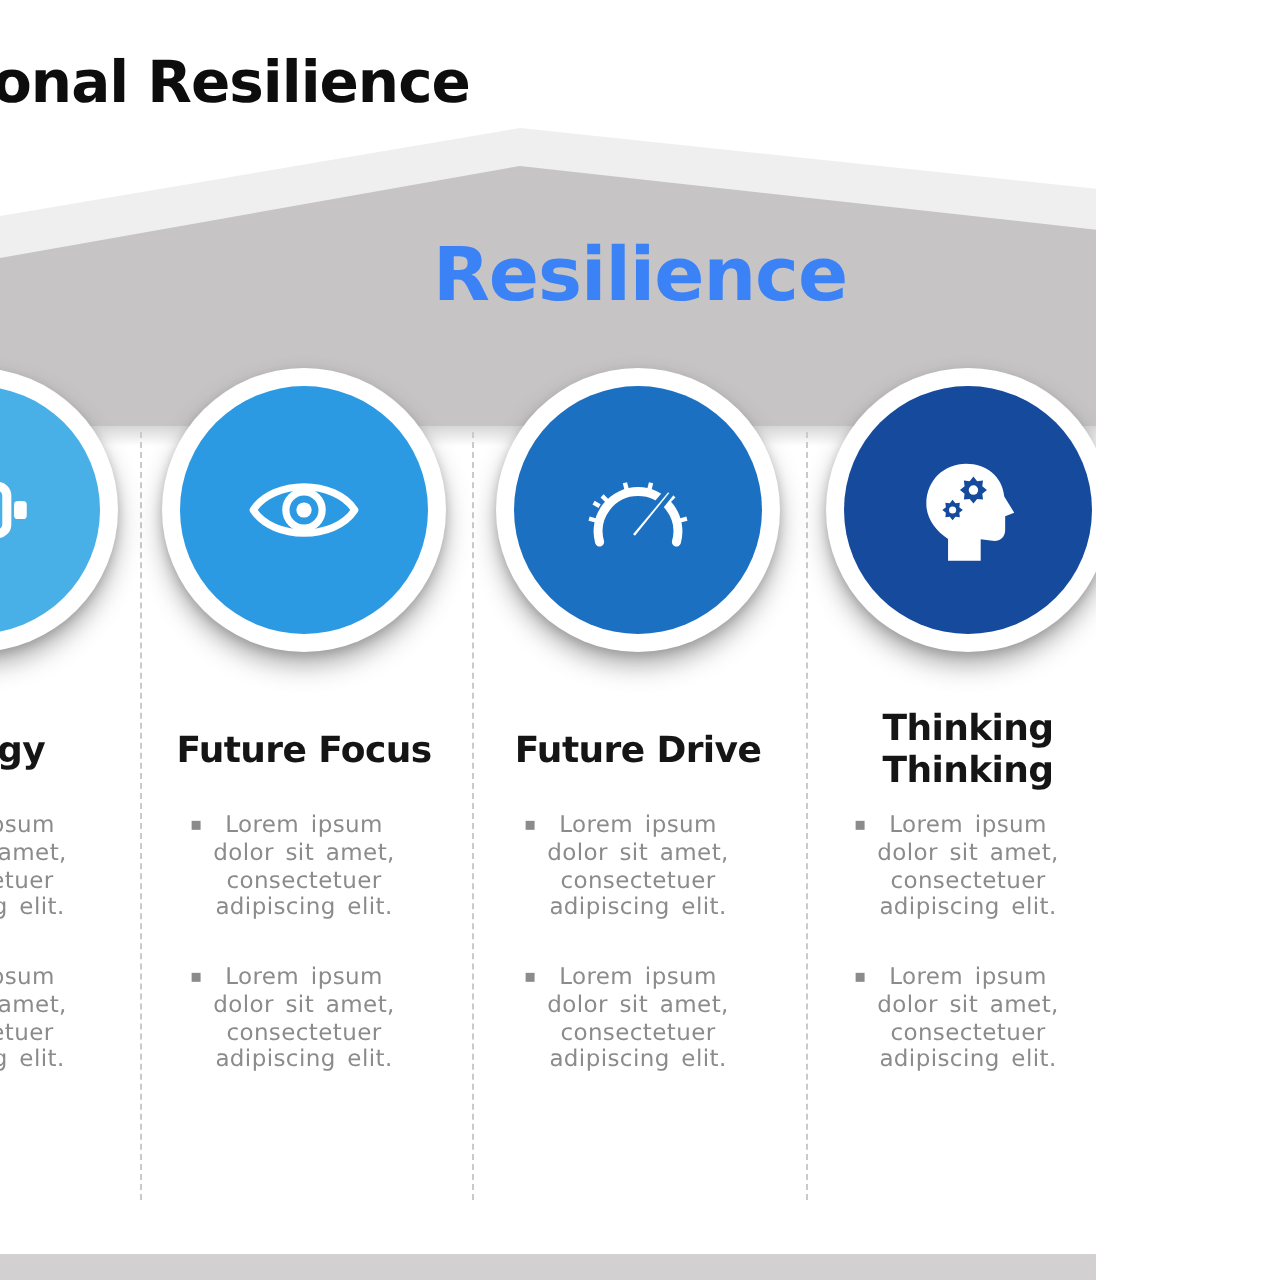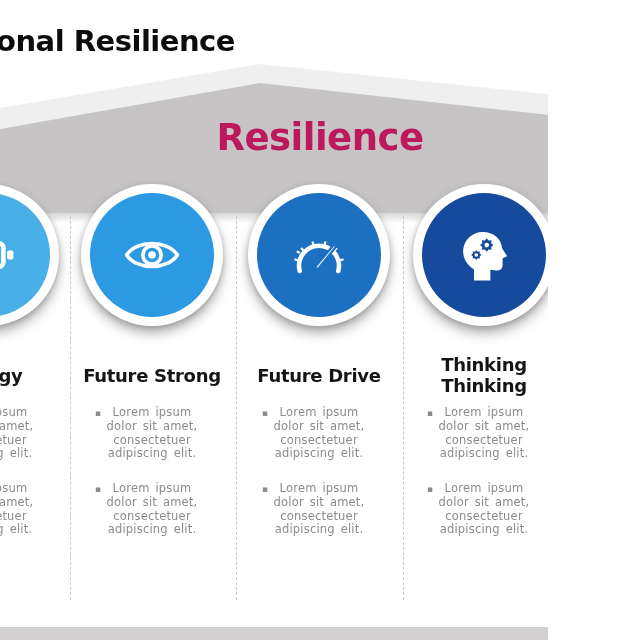--- a/index.html
+++ b/index.html
@@ -21,21 +21,21 @@
   .banner-svg{position:absolute;left:0;top:0;width:640px;height:230px;}
   .band-light{fill:#f0efef;}
   .band-dark{fill:#c6c4c4;}
   .band-shadow{
     position:absolute;left:0;top:213px;width:640px;height:10px;
     background:linear-gradient(to bottom,rgba(110,110,110,0.28),rgba(110,110,110,0));
   }
   .banner-label{
     position:absolute;left:160px;top:116px;width:320px;
     text-align:center;font-size:37px;line-height:44px;font-weight:700;
-    letter-spacing:-0.5px;color:#be185d;
+    letter-spacing:-0.5px;color:#3b82f6;
   }
 
   
   .vline{
     position:absolute;top:216px;height:384px;width:0;
     border-left:1.5px dashed #cbc9c9;
   }
   .vl1{left:70px;} .vl2{left:236px;} .vl3{left:403px;} .vl4{left:570px;}
 
   
@@ -169,21 +169,21 @@
 
       <p class="btxt">Lorem ipsum dolor sit amet, consectetuer adipiscing elit.</p>
     </div>
     <div class="bullet colA b2">
 
       <p class="btxt">Lorem ipsum dolor sit amet, consectetuer adipiscing elit.</p>
     </div>
   </div>
 
   <div>
-    <div class="col-heading colB">Future Strong</div>
+    <div class="col-heading colB">Future Focus</div>
     <div class="bullet colB b1">
       <span class="dot">▪</span>
       <p class="btxt">Lorem ipsum dolor sit amet, consectetuer adipiscing elit.</p>
     </div>
     <div class="bullet colB b2">
       <span class="dot">▪</span>
       <p class="btxt">Lorem ipsum dolor sit amet, consectetuer adipiscing elit.</p>
     </div>
   </div>
 

